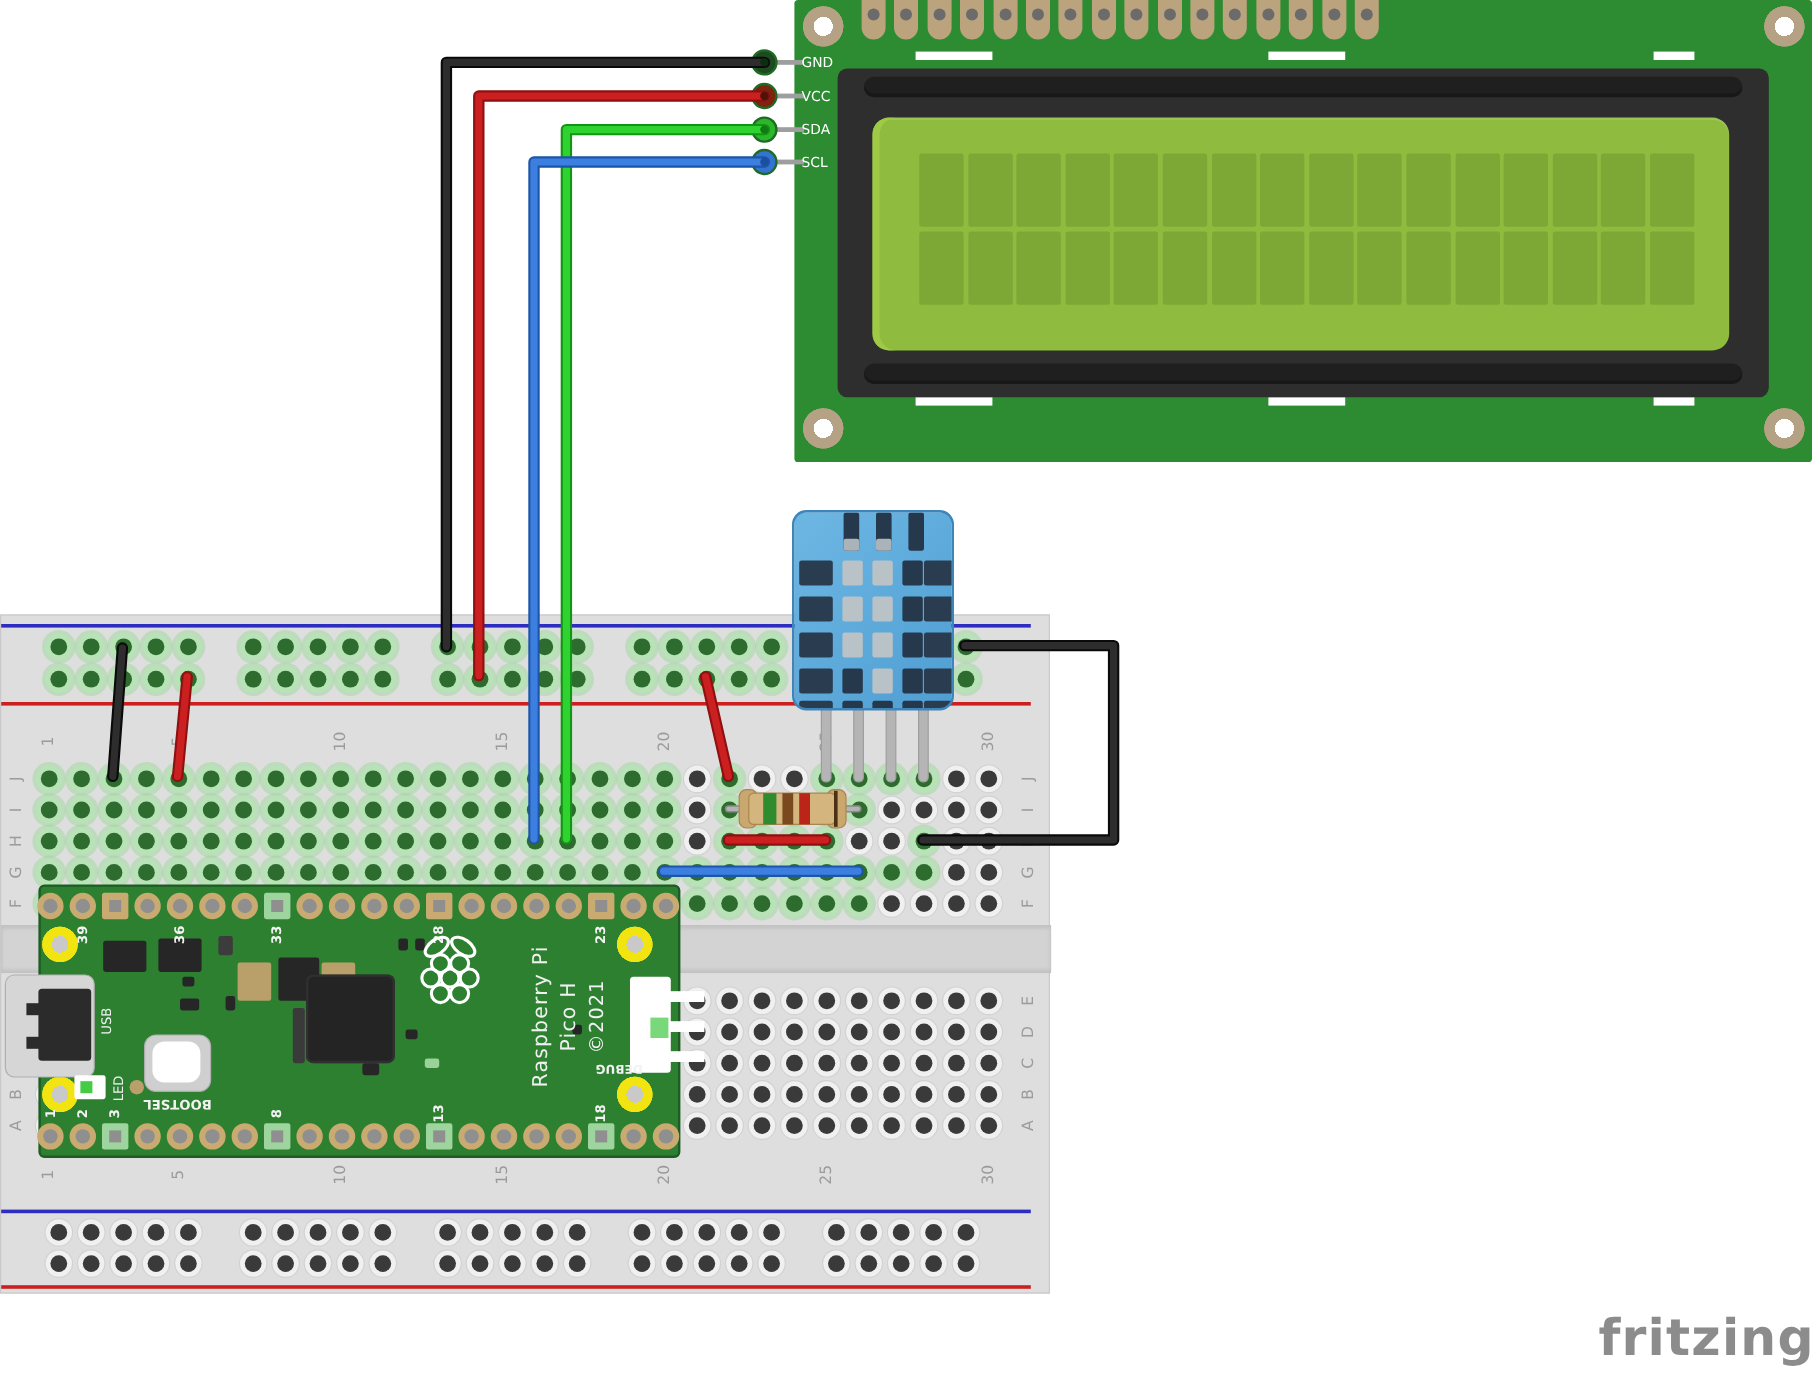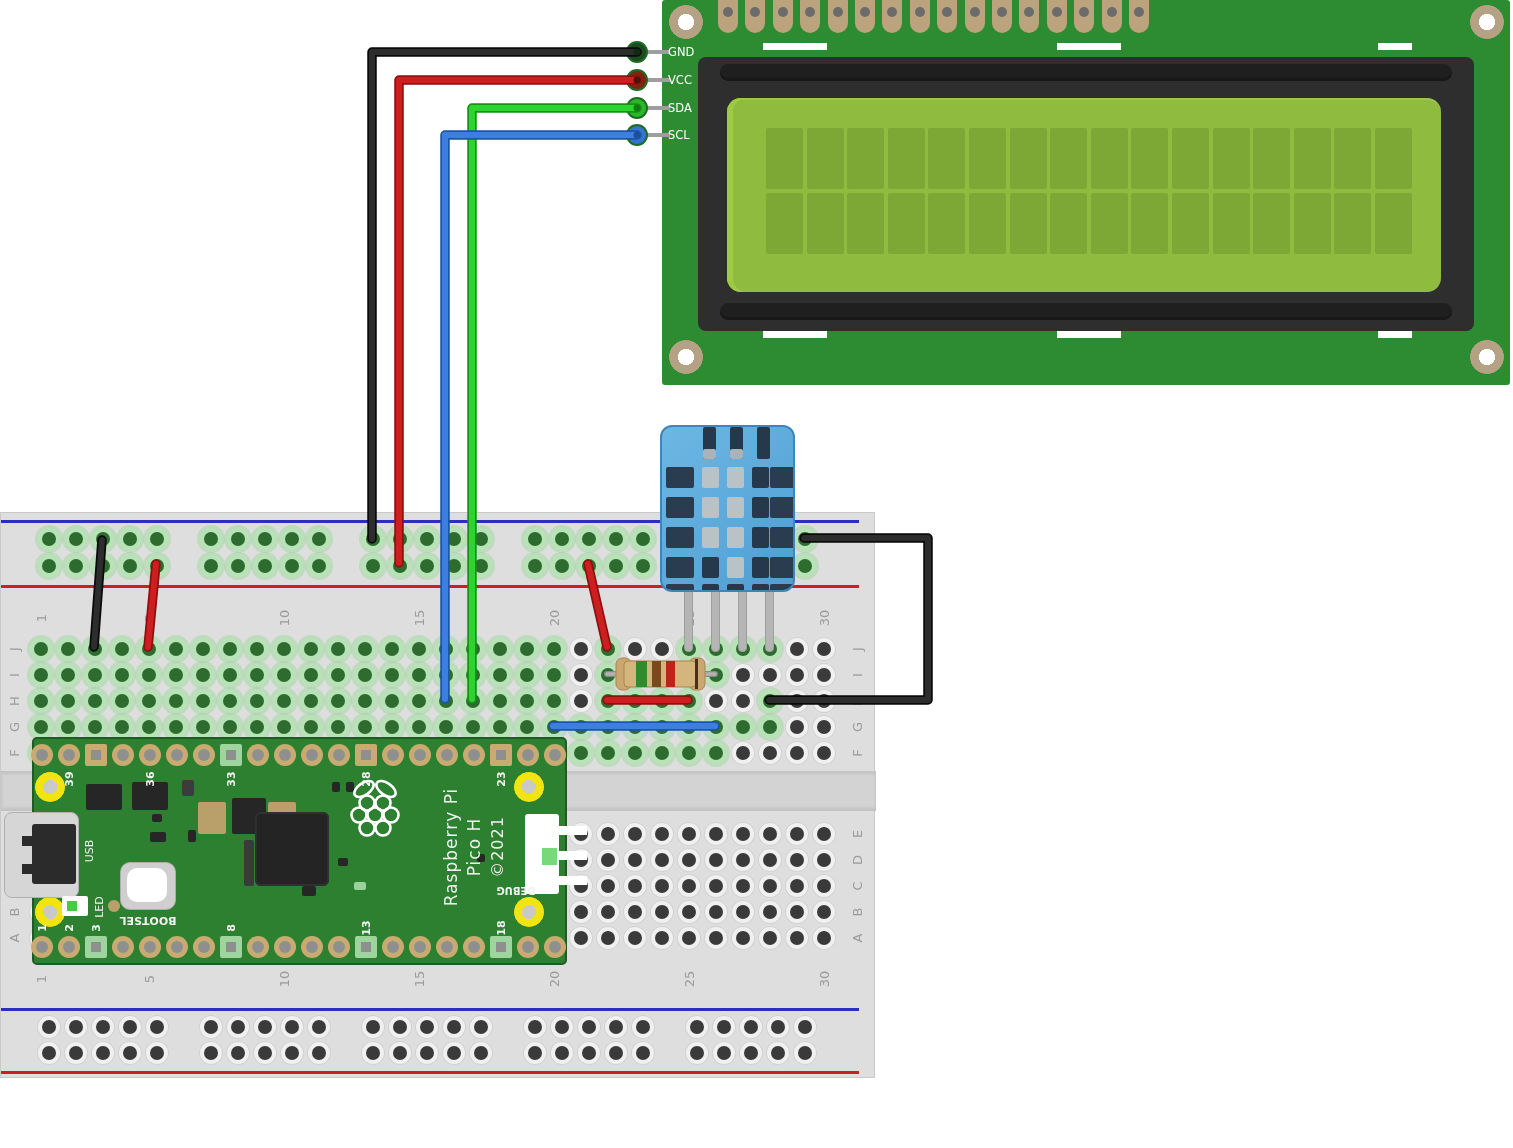--- a/index.html
+++ b/index.html
@@ -827,13 +827,14 @@
         <rect x="636" y="661" width="11" height="26" fill="#2e8b2e"></rect>
         <rect x="652" y="661" width="9" height="26" fill="#7a4a1e"></rect>
         <rect x="666" y="661" width="9" height="26" fill="#bb2418"></rect>
         <rect x="695" y="659" width="3" height="30" fill="#4a3014"></rect>
       </g>
       <circle cx="637" cy="52" r="3.5" fill="#0c2d10"></circle>
       <circle cx="637" cy="80" r="3.5" fill="#4e1206"></circle>
       <circle cx="637" cy="108" r="3.5" fill="#117a11"></circle>
       <circle cx="637" cy="135" r="3.5" fill="#1c4f9e"></circle>
     </svg>
+  <div id="watermark" class="abs">fritzing</div>
 </div>
 
 </body></html>

